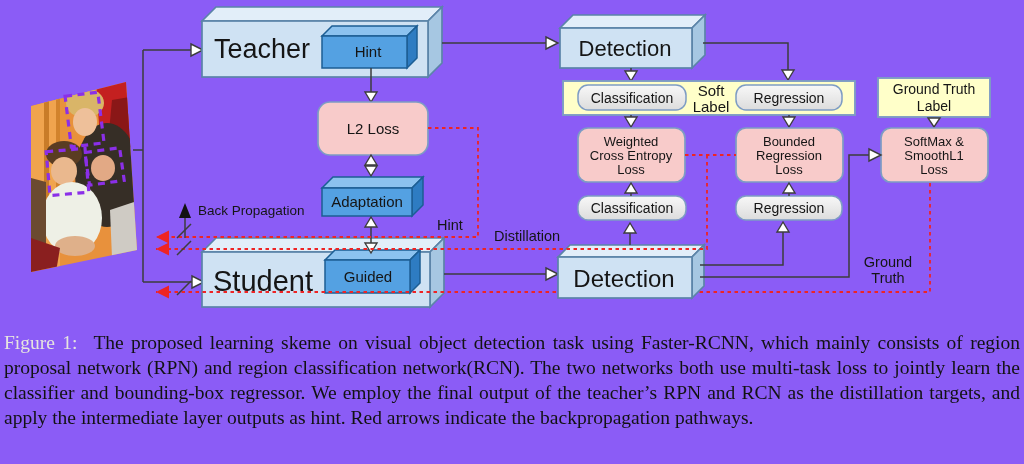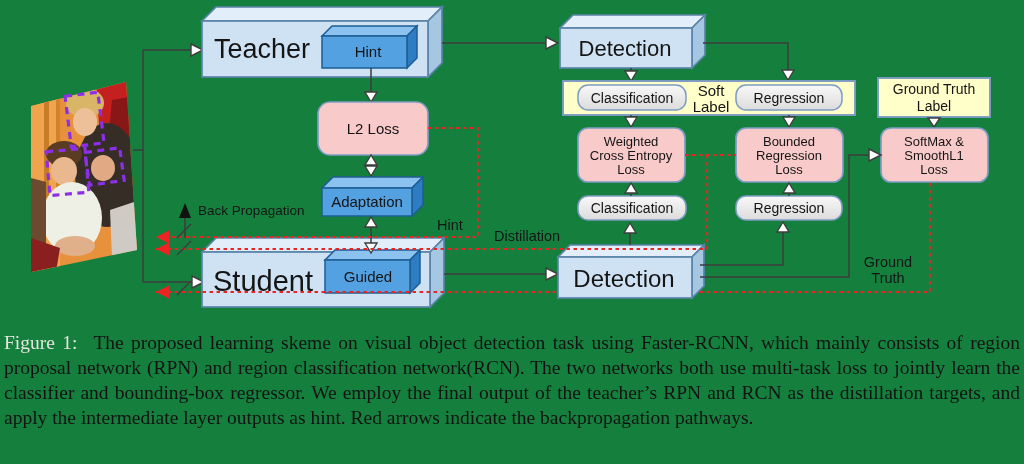--- a/index.html
+++ b/index.html
@@ -1,16 +1,16 @@
 <!DOCTYPE html>
 <html style="--c-box-fill: #cfe2f3; --c-box-top: #e2eef9; --c-box-side: #a6c7e2; --c-box-border: #5b84a8; --c-inner-fill: #54a1e2; --c-inner-top: #8cc2ef; --c-inner-side: #2e7cc2; --c-inner-border: #1c5e94; --c-pink-fill: #f8cbca; --c-pink-border: #7d9cc4; --c-yellow-fill: #ffffc9; --c-gray-fill: #ececec; --c-line: #3d3d3d; --c-red: #ee2424; --c-purple: #8b2fe8;"><head>
 <meta charset="utf-8">
 <style>
   html,body{margin:0;padding:0;background:#fff;}
-  .page{width:1024px;height:464px;background:#15803d;overflow:hidden;position:relative;
+  .page{width:1024px;height:464px;background:#8b5cf6;overflow:hidden;position:relative;
         font-family:"Liberation Sans",sans-serif;}
   svg{display:block;}
   .t{font-family:"Liberation Sans",sans-serif;fill:#151515;}
   .face{fill:var(--c-box-fill);stroke:var(--c-box-border);stroke-width:1.7;}
   .topf{fill:var(--c-box-top);stroke:var(--c-box-border);stroke-width:1.7;}
   .sidef{fill:var(--c-box-side);stroke:var(--c-box-border);stroke-width:1.7;}
   .iface{fill:var(--c-inner-fill);stroke:var(--c-inner-border);stroke-width:1.5;}
   .itop{fill:var(--c-inner-top);stroke:var(--c-inner-border);stroke-width:1.5;}
   .iside{fill:var(--c-inner-side);stroke:var(--c-inner-border);stroke-width:1.5;}
   .pink{fill:var(--c-pink-fill);stroke:var(--c-pink-border);stroke-width:1.7;}

